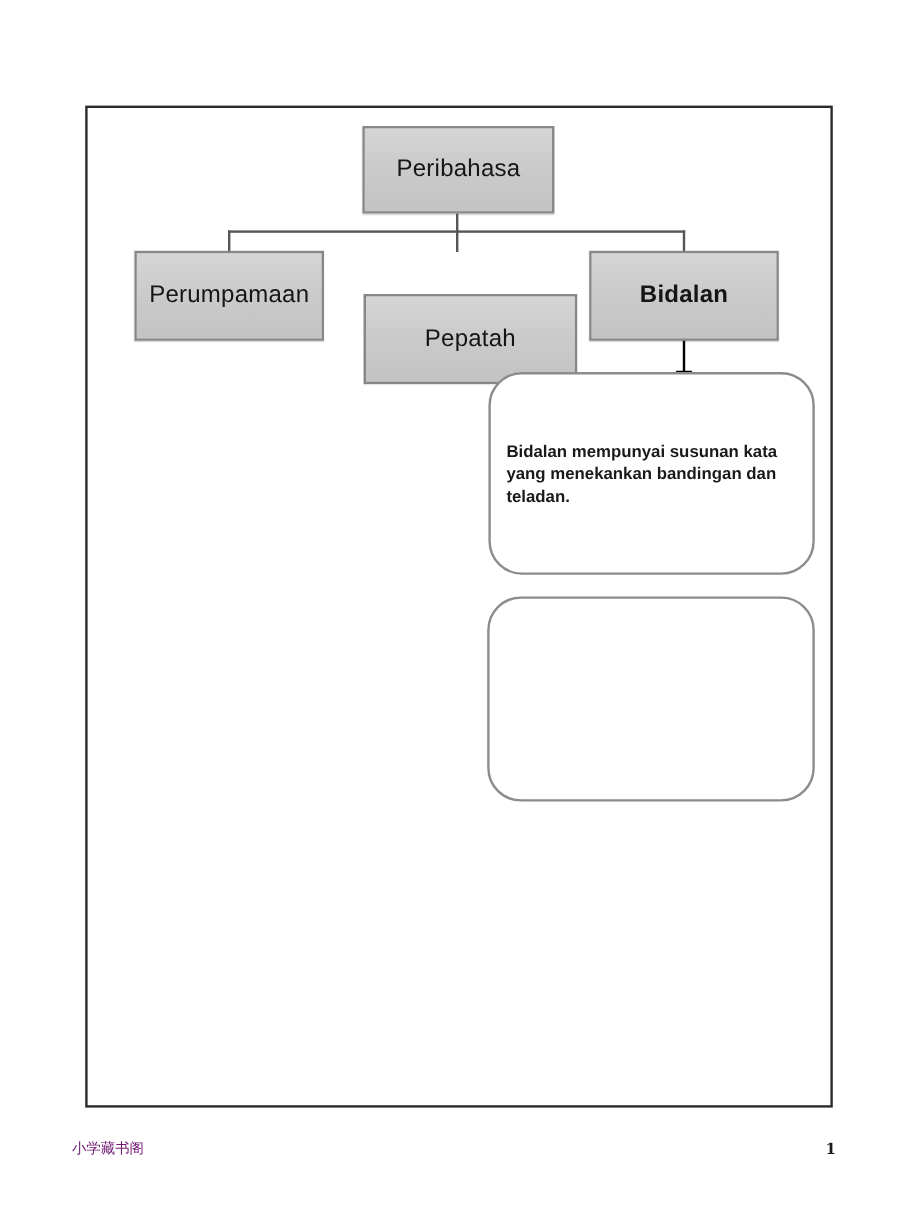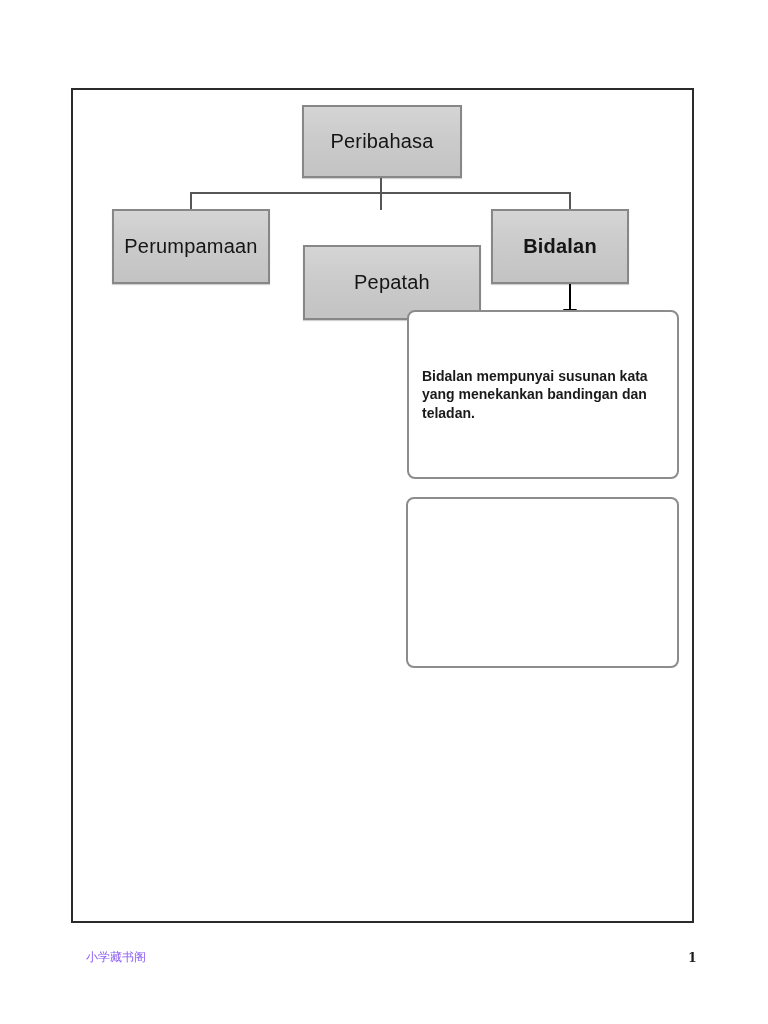--- a/index.html
+++ b/index.html
@@ -15,57 +15,57 @@
     position: absolute;
     background: linear-gradient(180deg, #d5d5d5 0%, #cbcbcb 45%, #c3c3c3 100%);
     border: 2px solid #878787;
     display: flex; align-items: center; justify-content: center;
     font-size: 20px; color: #151515; letter-spacing: 0.2px;
     box-shadow: 0 1px 1px rgba(0,0,0,0.18);
   }
   .node-root        { left: 302px; top: 105px; width: 160px; height: 73px; }
   .node-perumpamaan { left: 112px; top: 209px; width: 158px; height: 75px; }
   .node-pepatah     { left: 303px; top: 209px; width: 178px; height: 75px; margin-top: 36px; }
-  .node-bidalan     { left: 491px; top: 209px; width: 138px; height: 75px; font-weight: bold; }
+  .node-bidalan     { left: 491px; top: 209px; width: 158px; height: 75px; font-weight: bold; }
 
   .conn { position: absolute; background: #565656; }
   .conn-stem  { left: 380px; top: 178px; width: 2px;  height: 16px; }
   .conn-hbar  { left: 190px; top: 192px; width: 381px; height: 2px; }
   .conn-drop1 { left: 190px; top: 192px; width: 2px;  height: 18px; }
   .conn-drop2 { left: 380px; top: 192px; width: 2px;  height: 18px; }
   .conn-drop3 { left: 569px; top: 192px; width: 2px;  height: 18px; }
 
   .arrow-line {
     position: absolute; left: 569px; top: 284px; width: 2px; height: 26px;
     background: #000000;
   }
   .arrow-head {
     position: absolute; left: 563px; top: 309px; width: 0; height: 0;
     border-left: 7px solid transparent; border-right: 7px solid transparent;
     border-top: 11px solid #000000;
   }
 
   .callout {
     position: absolute; background: #ffffff; border: 2px solid #8c8c8c;
-    border-radius: 8px; color: #1a1a1a;
+    border-radius: 28px; color: #1a1a1a;
     font-weight: bold; font-size: 14px; line-height: 1.32;
   }
   .callout-1 {
     left: 407px; top: 310px; width: 272px; height: 169px;
     display: flex; align-items: center; padding: 10px 13px;
   }
   .callout-2 {
     left: 406px; top: 497px; width: 273px; height: 171px;
     padding: 14px 13px 10px 13px;
   }
   .callout-heading { margin-bottom: 9px; }
 
   .footer-watermark {
-    position: absolute; left: 86px; top: 949px;
-    font-family: "DejaVu Serif", serif; font-size: 12px; color: #8b5cf6;
+    position: absolute; left: 60px; top: 949px;
+    font-family: "DejaVu Serif", serif; font-size: 12px; color: #701a75;
   }
   .footer-pagenum {
     position: absolute; left: 688px; top: 950px;
     font-family: "DejaVu Serif", serif; font-size: 12.5px; font-weight: bold; color: #1c1c1c;
   }
 </style>
 </head>
 <body>
 
 <div class="page-frame"></div>

